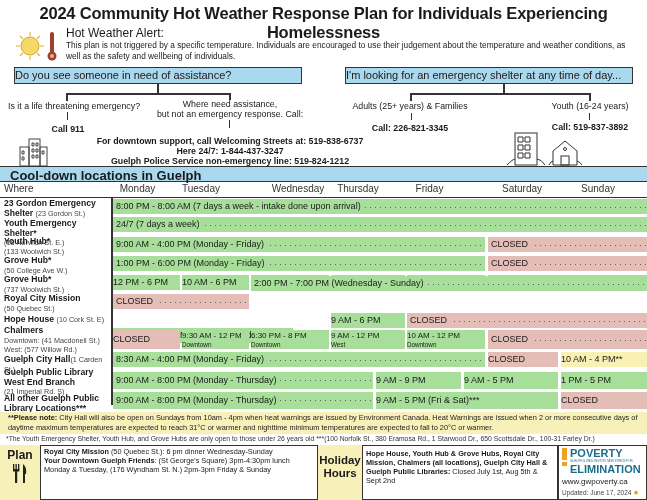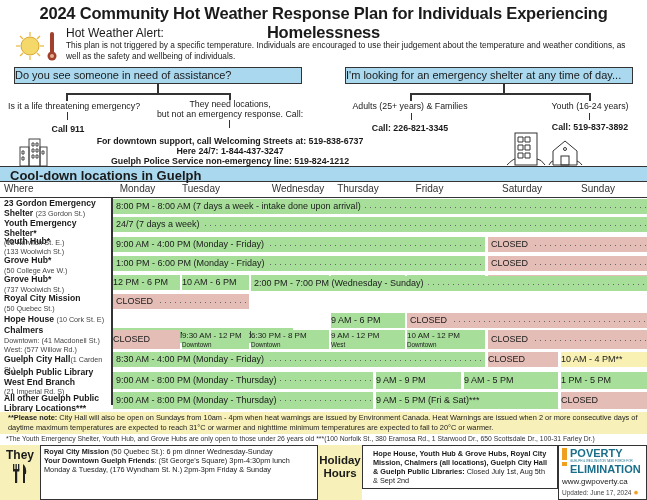--- a/index.html
+++ b/index.html
@@ -27,21 +27,21 @@
 .cell.g .lab{background:#a7df9a}
 .cell.r .lab{background:#e3bdb6}
 .two{line-height:9px;font-size:8px;padding-top:1px}
 .two small{display:block;font-size:6.3px}
 .note{position:absolute;left:0;top:412px;width:647px;height:22px;background:#f7f1b9;font-size:7.4px;line-height:9.5px;padding:1px 8px}
 .foot{position:absolute;left:6px;top:435px;font-size:6.8px;color:#333;white-space:nowrap}
 .meals-lbl{position:absolute;left:0;top:445px;width:40px;height:55px;background:#f7f1b9}
 .meals-lbl span{display:block;text-align:center;font-size:12px;font-weight:bold;margin-top:3px}
 .meals-box{position:absolute;left:40px;top:445px;width:278px;height:55px;border:1.5px solid #333;padding:1px 3px;font-size:7.3px;line-height:9px}
 .hol-lbl{position:absolute;left:318px;top:445px;width:44px;height:55px;background:#f7f1b9;text-align:center;font-size:11.5px;font-weight:bold;line-height:13px;padding-top:9px}
-.hol-box{position:absolute;left:362px;top:445px;width:196px;height:44px;border:1.5px solid #333;padding:3px 10px;font-size:7.3px;line-height:9px}
+.hol-box{position:absolute;left:362px;top:445px;width:196px;height:55px;border:1.5px solid #333;padding:3px 3px;font-size:7.3px;line-height:9px}
 .logo{position:absolute;left:558px;top:445px;width:89px;height:55px;border:1.5px solid #333;padding:2px 3px}
 </style>
 </head>
 <body>
 
 <div class="title">2024 Community Hot Weather Response Plan for Individuals Experiencing Homelessness</div>
 
 <svg class="alert-icons" viewBox="0 0 46 36">
   <g stroke="#e7b53a" stroke-width="1.2">
     <line x1="16" y1="4" x2="16" y2="8"></line>
@@ -64,21 +64,21 @@
 <div class="alert-text">This plan is not triggered by a specific temperature. Individuals are encouraged to use their judgement about the temperature and weather conditions, as well as the safety and wellbeing of individuals.</div>
 
 <div class="qbox" style="left:14px;width:288px">Do you see someone in need of assistance?</div>
 <div class="line" style="left:157px;top:84px;width:1.5px;height:10px"></div>
 <div class="line" style="left:66px;top:93px;width:164px;height:1.5px"></div>
 <div class="line" style="left:66px;top:93px;width:1.5px;height:8px"></div>
 <div class="line" style="left:229px;top:93px;width:1.5px;height:7px"></div>
 <div class="t" style="left:8px;top:101px;width:120px">Is it a life threatening emergency?</div>
 <div class="line" style="left:67px;top:112px;width:1px;height:8px"></div>
 <div class="t tb" style="left:8px;top:124px;width:120px">Call 911</div>
-<div class="t" style="left:170px;top:99px;width:120px">They need locations,</div>
+<div class="t" style="left:170px;top:99px;width:120px">Where need assistance,</div>
 <div class="t" style="left:150px;top:109px;width:160px">but not an emergency response. Call:</div>
 <div class="line" style="left:229px;top:120px;width:1px;height:8px"></div>
 <div class="t tb" style="left:95px;top:136px;width:270px">For downtown support, call Welcoming Streets at: 519-838-6737</div>
 <div class="t tb" style="left:95px;top:146px;width:270px">Here 24/7: 1-844-437-3247</div>
 <div class="t tb" style="left:95px;top:156px;width:270px">Guelph Police Service non-emergency line: 519-824-1212</div>
 <svg style="position:absolute;left:18px;top:137px" width="30" height="29" viewBox="0 0 30 29">
   <g fill="none" stroke="#444" stroke-width="1">
     <rect x="2" y="10" width="9" height="19"></rect>
       <rect x="11" y="2" width="11" height="27"></rect>
       <rect x="22" y="10" width="7" height="19"></rect>
@@ -174,21 +174,21 @@
 <div class="cell g" style="left:561px;top:372px;width:86px;height:17px;line-height:17px">1 PM - 5 PM</div>
 
 <div class="cell g dots" style="left:113px;top:392px;width:260px;height:17px;line-height:17px"><span class="lab">9:00 AM - 8:00 PM (Monday - Thursday)</span></div>
 <div class="cell g" style="left:376px;top:392px;width:182px;height:17px;line-height:17px">9 AM - 5 PM (Fri &amp; Sat)***</div>
 <div class="cell r" style="left:561px;top:392px;width:86px;height:17px;line-height:17px">CLOSED</div>
 
 <div class="note"><b>**Please note:</b><span> City Hall will also be open on Sundays from 10am - 4pm when heat warnings are issued by Environment Canada. Heat Warnings are issued when 2 or more consecutive days of daytime maximum temperatures are expected to reach 31°C or warmer and nighttime minimum temperatures are expected to fall to 20°C or warmer.</span></div>
 <div class="foot">*The Youth Emergency Shelter, Youth Hub, and Grove Hubs are only open to those under 26 years old     ***(100 Norfolk St., 380 Eramosa Rd., 1 Starwood Dr., 650 Scottsdale Dr., 100-31 Farley Dr.)</div>
 
 <div class="meals-lbl">
-  <span>They</span>
+  <span>Plan</span>
   <svg width="40" height="22" viewBox="0 0 40 22">
     <g fill="#222">
         <rect x="13" y="2" width="1.3" height="6"></rect>
         <rect x="15.5" y="2" width="1.3" height="6"></rect>
         <rect x="18" y="2" width="1.3" height="6"></rect>
         <rect x="13" y="7" width="6.3" height="2.5"></rect>
         <rect x="15" y="9" width="2.2" height="12"></rect>
         <path d="M23 2q4 3 3 10h-1v9h-2z"></path>
       </g>
   </svg>

